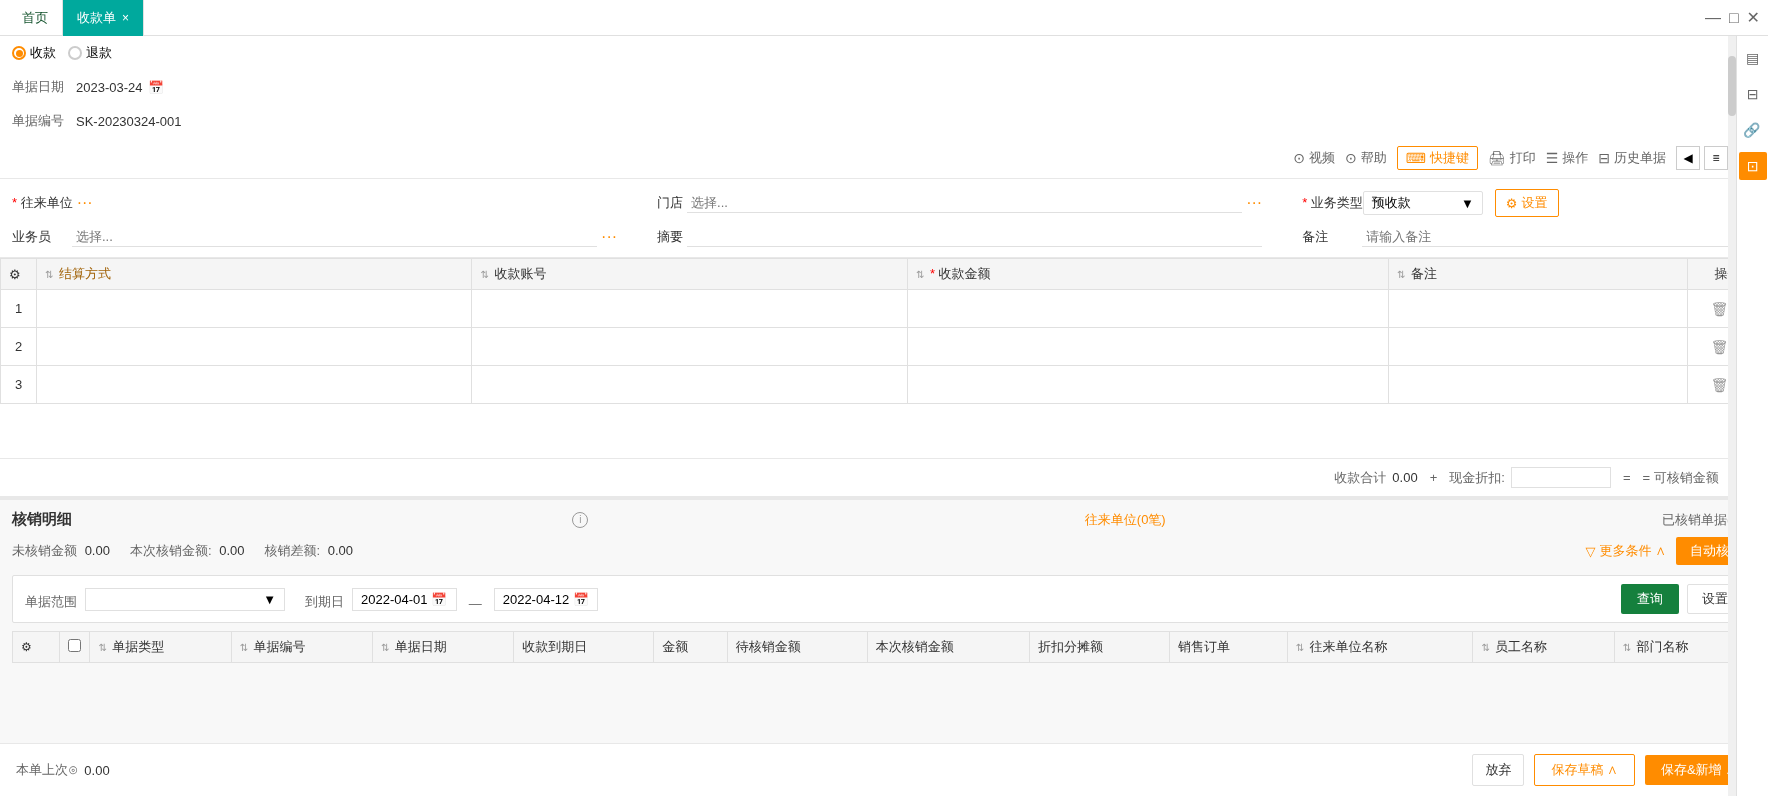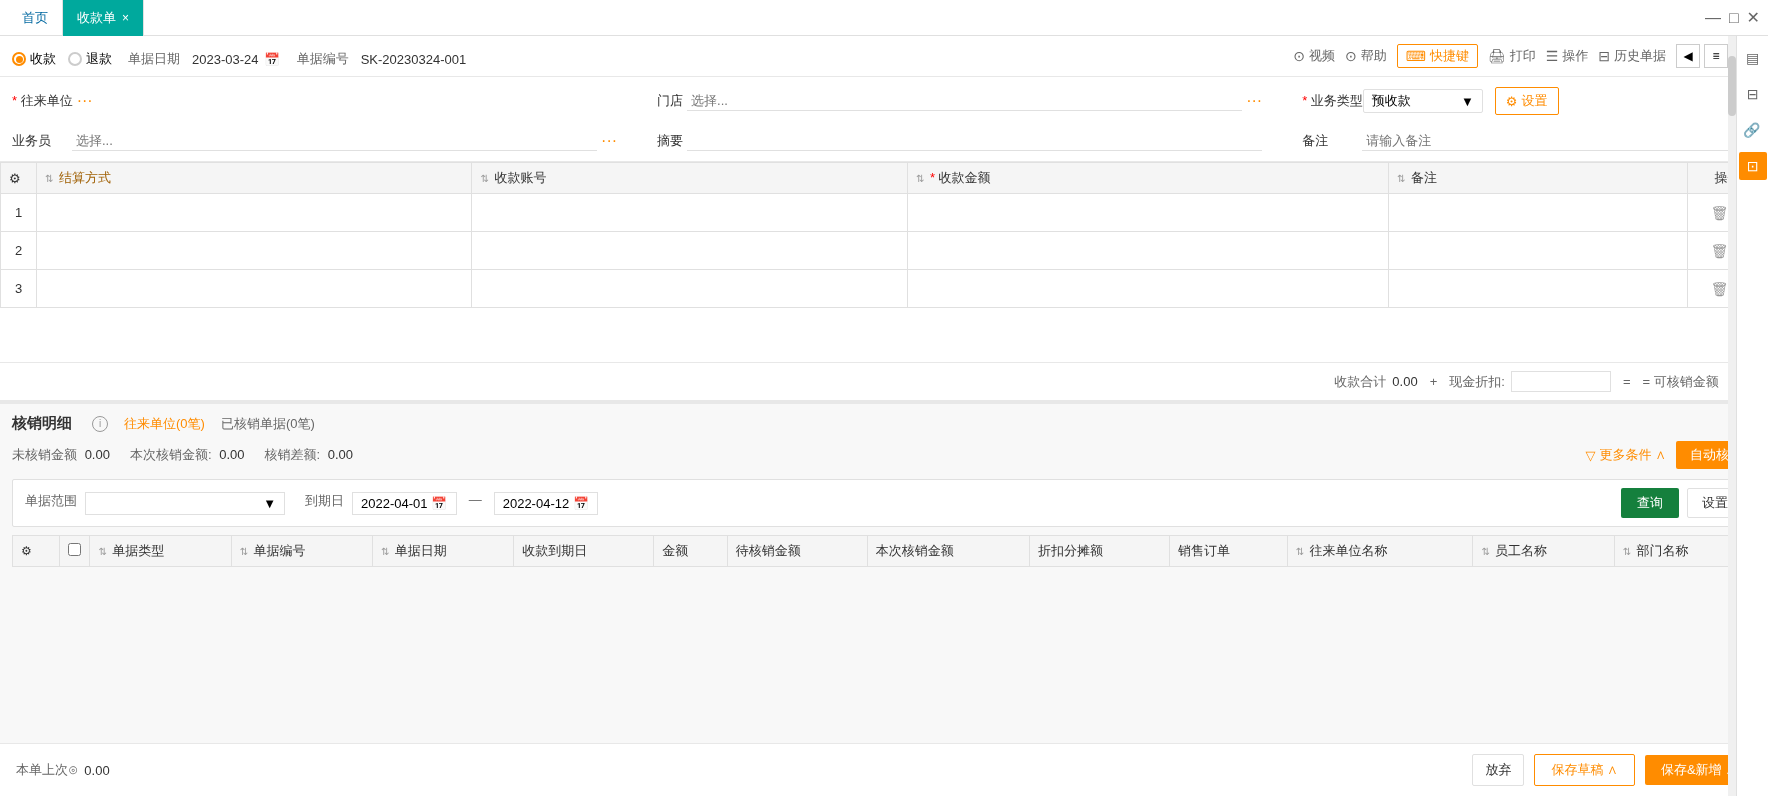--- a/index.html
+++ b/index.html
@@ -18,21 +18,21 @@
       display: flex;
       align-items: center;
       padding: 0 14px;
       height: 36px;
       cursor: pointer;
       font-size: 13px;
       color: #333;
       border-right: 1px solid #e0e0e0;
     }
     .tab-item.home {
-      color: #0369a1;
+      color: #14532d;
     }
     .tab-item.active {
       background: #00a99d;
       color: #fff;
     }
     .tab-close {
       margin-left: 6px;
       font-size: 12px;
       cursor: pointer;
     }
@@ -53,25 +53,26 @@
       background: #fff;
       height: calc(796px - 36px);
       display: flex;
       flex-direction: column;
       overflow: hidden;
     }
 
     
     .toolbar {
       display: flex;
-      align-items: flex-end;
+      align-items: flex-start;
       padding: 8px 12px;
       border-bottom: 1px solid #e8e8e8;
       gap: 16px;
       background: #fff;
+      flex-direction: column;
     }
     .radio-group {
       display: flex;
       align-items: center;
       gap: 12px;
     }
     .radio-item {
       display: flex;
       align-items: center;
       gap: 4px;
@@ -144,21 +145,21 @@
 
     
     .form-section {
       padding: 10px 12px;
       border-bottom: 1px solid #e8e8e8;
     }
     .form-row {
       display: flex;
       align-items: center;
       gap: 0;
-      margin-bottom: 16px;
+      margin-bottom: 10px;
     }
     .form-row:last-child { margin-bottom: 0; }
     .form-field {
       display: flex;
       align-items: center;
       flex: 1;
     }
     .form-label {
       color: #333;
       white-space: nowrap;
@@ -279,20 +280,21 @@
       flex: 1;
       display: flex;
       flex-direction: column;
       overflow: hidden;
     }
     .writeoff-header {
       display: flex;
       align-items: center;
       gap: 16px;
       margin-bottom: 8px;
+      justify-content: space-between;
     }
     .writeoff-title {
       font-size: 15px;
       font-weight: 600;
       color: #333;
     }
     .info-icon {
       width: 16px;
       height: 16px;
       border-radius: 50%;
@@ -352,21 +354,21 @@
       gap: 20px;
       margin-bottom: 8px;
       padding: 8px 0;
       border: 1px solid #e0e0e0;
       background: #fff;
       padding: 8px 12px;
       border-radius: 2px;
     }
     .filter-field {
       display: flex;
-      align-items: flex-start;
+      align-items: flex-end;
       gap: 8px;
     }
     .filter-label { color: #666; }
     .filter-select {
       display: flex;
       align-items: center;
       border: 1px solid #e0e0e0;
       padding: 3px 8px;
       min-width: 200px;
       justify-content: space-between;

